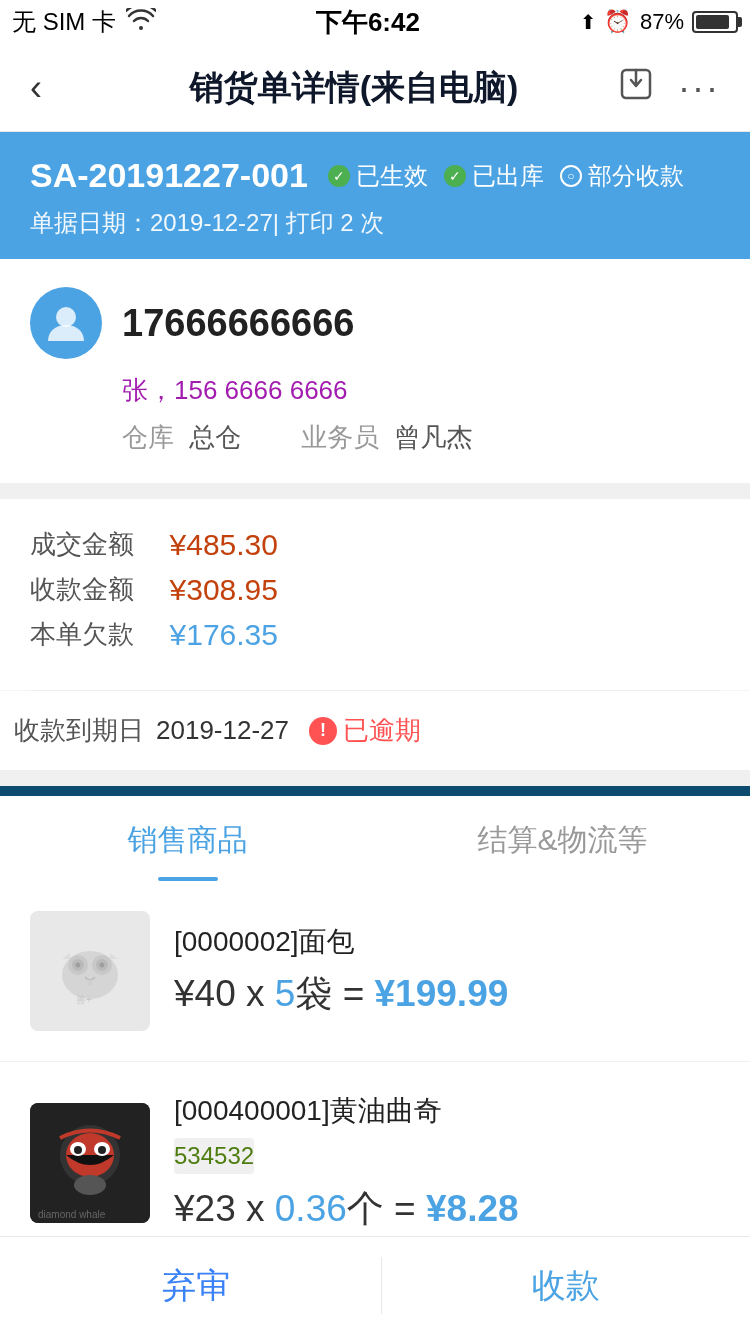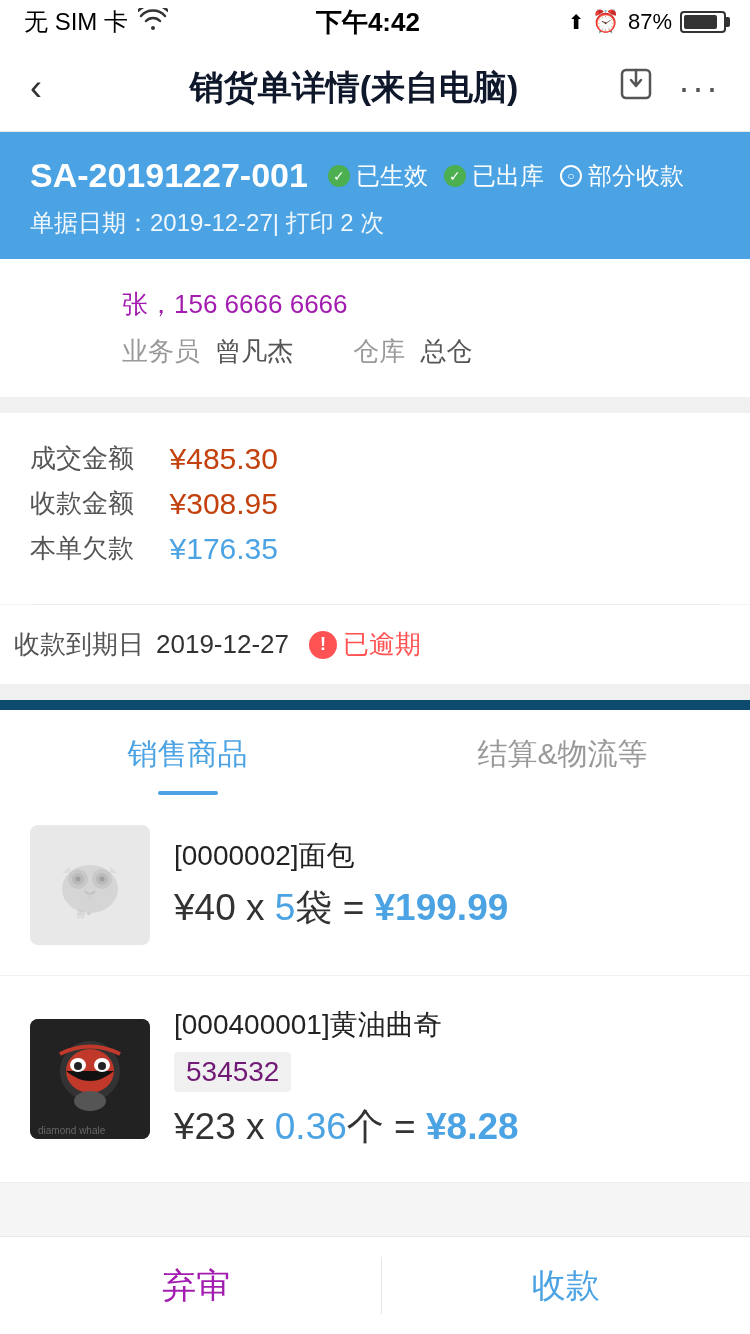--- a/index.html
+++ b/index.html
@@ -14,21 +14,21 @@
     }
 
     
     .status-bar {
       width: 750px;
       height: 44px;
       background: #fff;
       display: flex;
       align-items: center;
       justify-content: space-between;
-      padding: 0 24px;
+      padding: 0 12px;
       font-size: 24px;
       font-weight: 500;
     }
     .status-left { display: flex; align-items: center; gap: 10px; }
     .status-center { font-size: 26px; font-weight: 600; }
     .status-right { display: flex; align-items: center; gap: 8px; font-size: 22px; }
     .battery-icon {
       width: 46px; height: 22px; border: 2px solid #333; border-radius: 4px;
       position: relative; display: flex; align-items: center; padding: 2px;
     }
@@ -228,23 +228,23 @@
     }
     .product-thumb.gray-owl {
       background: #e8e8e8;
     }
     .owl-svg { width: 80px; height: 80px; opacity: 0.4; }
     .product-info { flex: 1; }
     .product-name { font-size: 28px; color: #222; margin-bottom: 8px; }
     .product-sku {
       display: inline-block;
       background: #f0f0f0;
-      color: #701a75;
-      font-size: 28px;
-      padding: 4px 12px;
+      color: #4d7c0f;
+      font-size: 24px;
+      padding: 4px 0;
       border-radius: 4px;
       margin-bottom: 10px;
     }
     .product-price { font-size: 37px; color: #333; }
     .price-qty { color: #4BA3E3; }
     .price-total { color: #4BA3E3; font-weight: 600; }
 
     
     .bottom-bar {
       position: fixed;
@@ -260,21 +260,21 @@
       flex: 1;
       display: flex;
       align-items: center;
       justify-content: center;
       font-size: 34px;
       font-weight: 500;
       cursor: pointer;
       border: none;
       background: transparent;
     }
-    .bottom-btn.cancel { color: #a21caf; padding-left: 12px; }
+    .bottom-btn.cancel { color: #3b82f6; padding-left: 12px; }
     .bottom-btn.confirm { color: #4BA3E3; }
     .bottom-divider { width: 1px; background: #e8e8e8; margin: 20px 0; }
 
     
     .product-thumb-img {
       width: 120px; height: 120px; border-radius: 8px;
       background: #2a2a2a;
       flex-shrink: 0;
       overflow: hidden;
       display: flex; align-items: center; justify-content: center;
@@ -289,21 +289,21 @@
     <span>无 SIM 卡</span>
     <span>
       <svg width="30" height="22" viewBox="0 0 30 22" fill="none">
         <path d="M15 18a2 2 0 1 1 0 4 2 2 0 0 1 0-4z" fill="#333"></path>
         <path d="M8 13a9.5 9.5 0 0 1 14 0" stroke="#333" stroke-width="2.5" fill="none" stroke-linecap="round"></path>
         <path d="M3 8a16 16 0 0 1 24 0" stroke="#333" stroke-width="2.5" fill="none" stroke-linecap="round"></path>
         <path d="M0 3a21 21 0 0 1 30 0" stroke="#333" stroke-width="2.5" fill="none" stroke-linecap="round"></path>
       </svg>
     </span>
   </div>
-  <div class="status-center">下午4:42</div>
+  <div class="status-center">下午6:42</div>
   <div class="status-right">
     <span style="font-size:20px;">⬆</span>
     <span>⏰</span>
     <span>87%</span>
     <div class="battery-icon">
       <div class="battery-fill"></div>
     </div>
   </div>
 </div>
 
@@ -338,29 +338,38 @@
         <span>部分收款</span>
       </div>
     </div>
   </div>
   <div class="banner-sub">
     <span>单据日期：</span><span>2019-12-27</span><span>| 打印 2 次</span>
   </div>
 </div>
 
 <div class="customer-section">
+  <div class="customer-top">
+    <div class="avatar">
+      <svg width="44" height="44" viewBox="0 0 44 44" fill="none">
+        <circle cx="22" cy="16" r="10" fill="rgba(255,255,255,0.8)"></circle>
+        <path d="M4 40c0-10 8-16 18-16s18 6 18 16" fill="rgba(255,255,255,0.8)"></path>
+      </svg>
+    </div>
+    <span class="customer-name">17666666666</span>
+  </div>
   <div class="customer-sub">张，156 6666 6666</div>
   <div class="customer-meta">
     <div class="meta-item">
+      <span class="meta-label">仓库</span>
+      <span>总仓</span>
+    </div>
+    <div class="meta-item">
       <span class="meta-label">业务员</span>
       <span>曾凡杰</span>
-    </div>
-    <div class="meta-item">
-      <span class="meta-label">仓库</span>
-      <span>总仓</span>
     </div>
   </div>
 </div>
 
 <div class="divider"></div>
 
 <div class="summary-section">
   <div class="summary-row">
     <div class="summary-right">
       <div class="amount-row">

